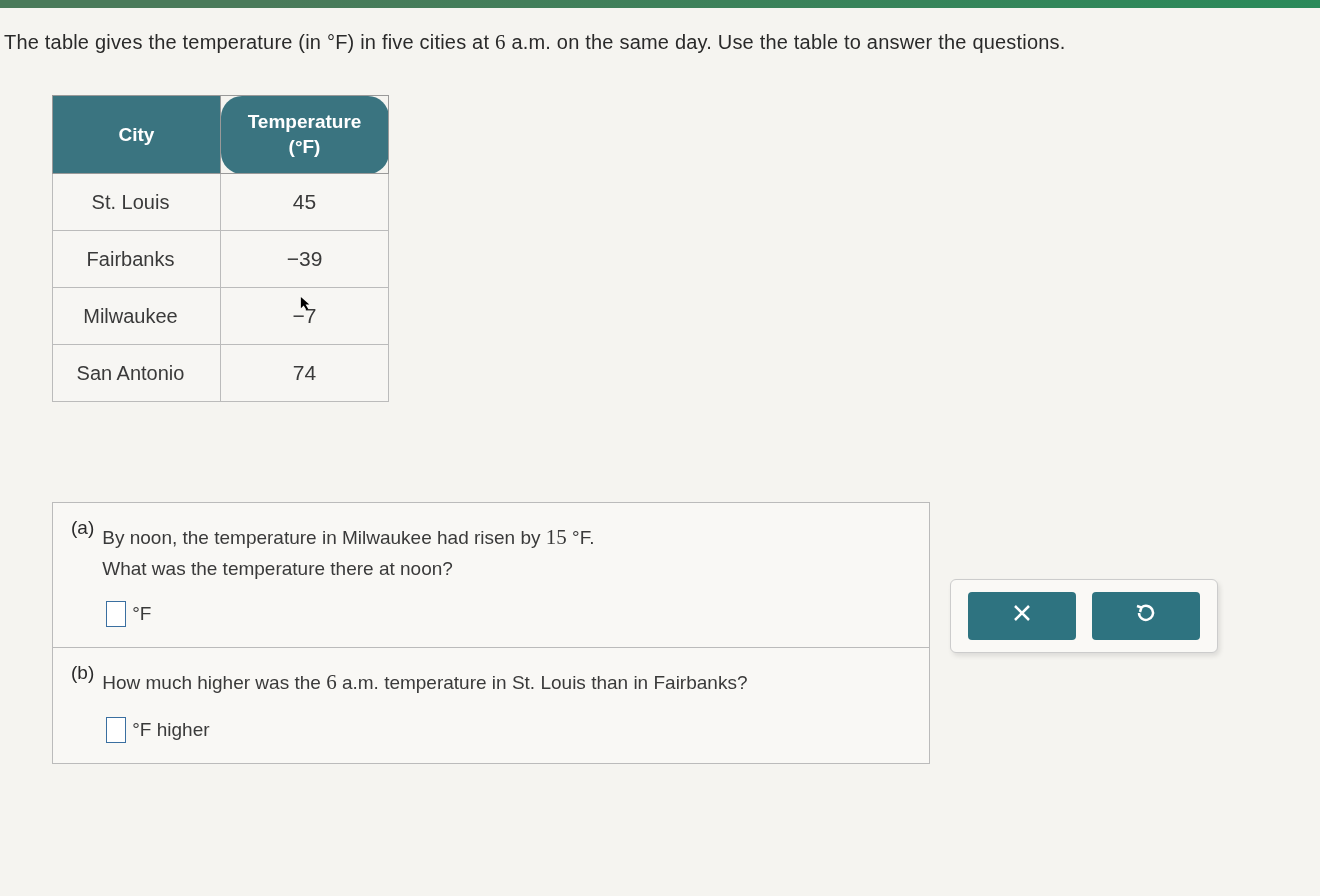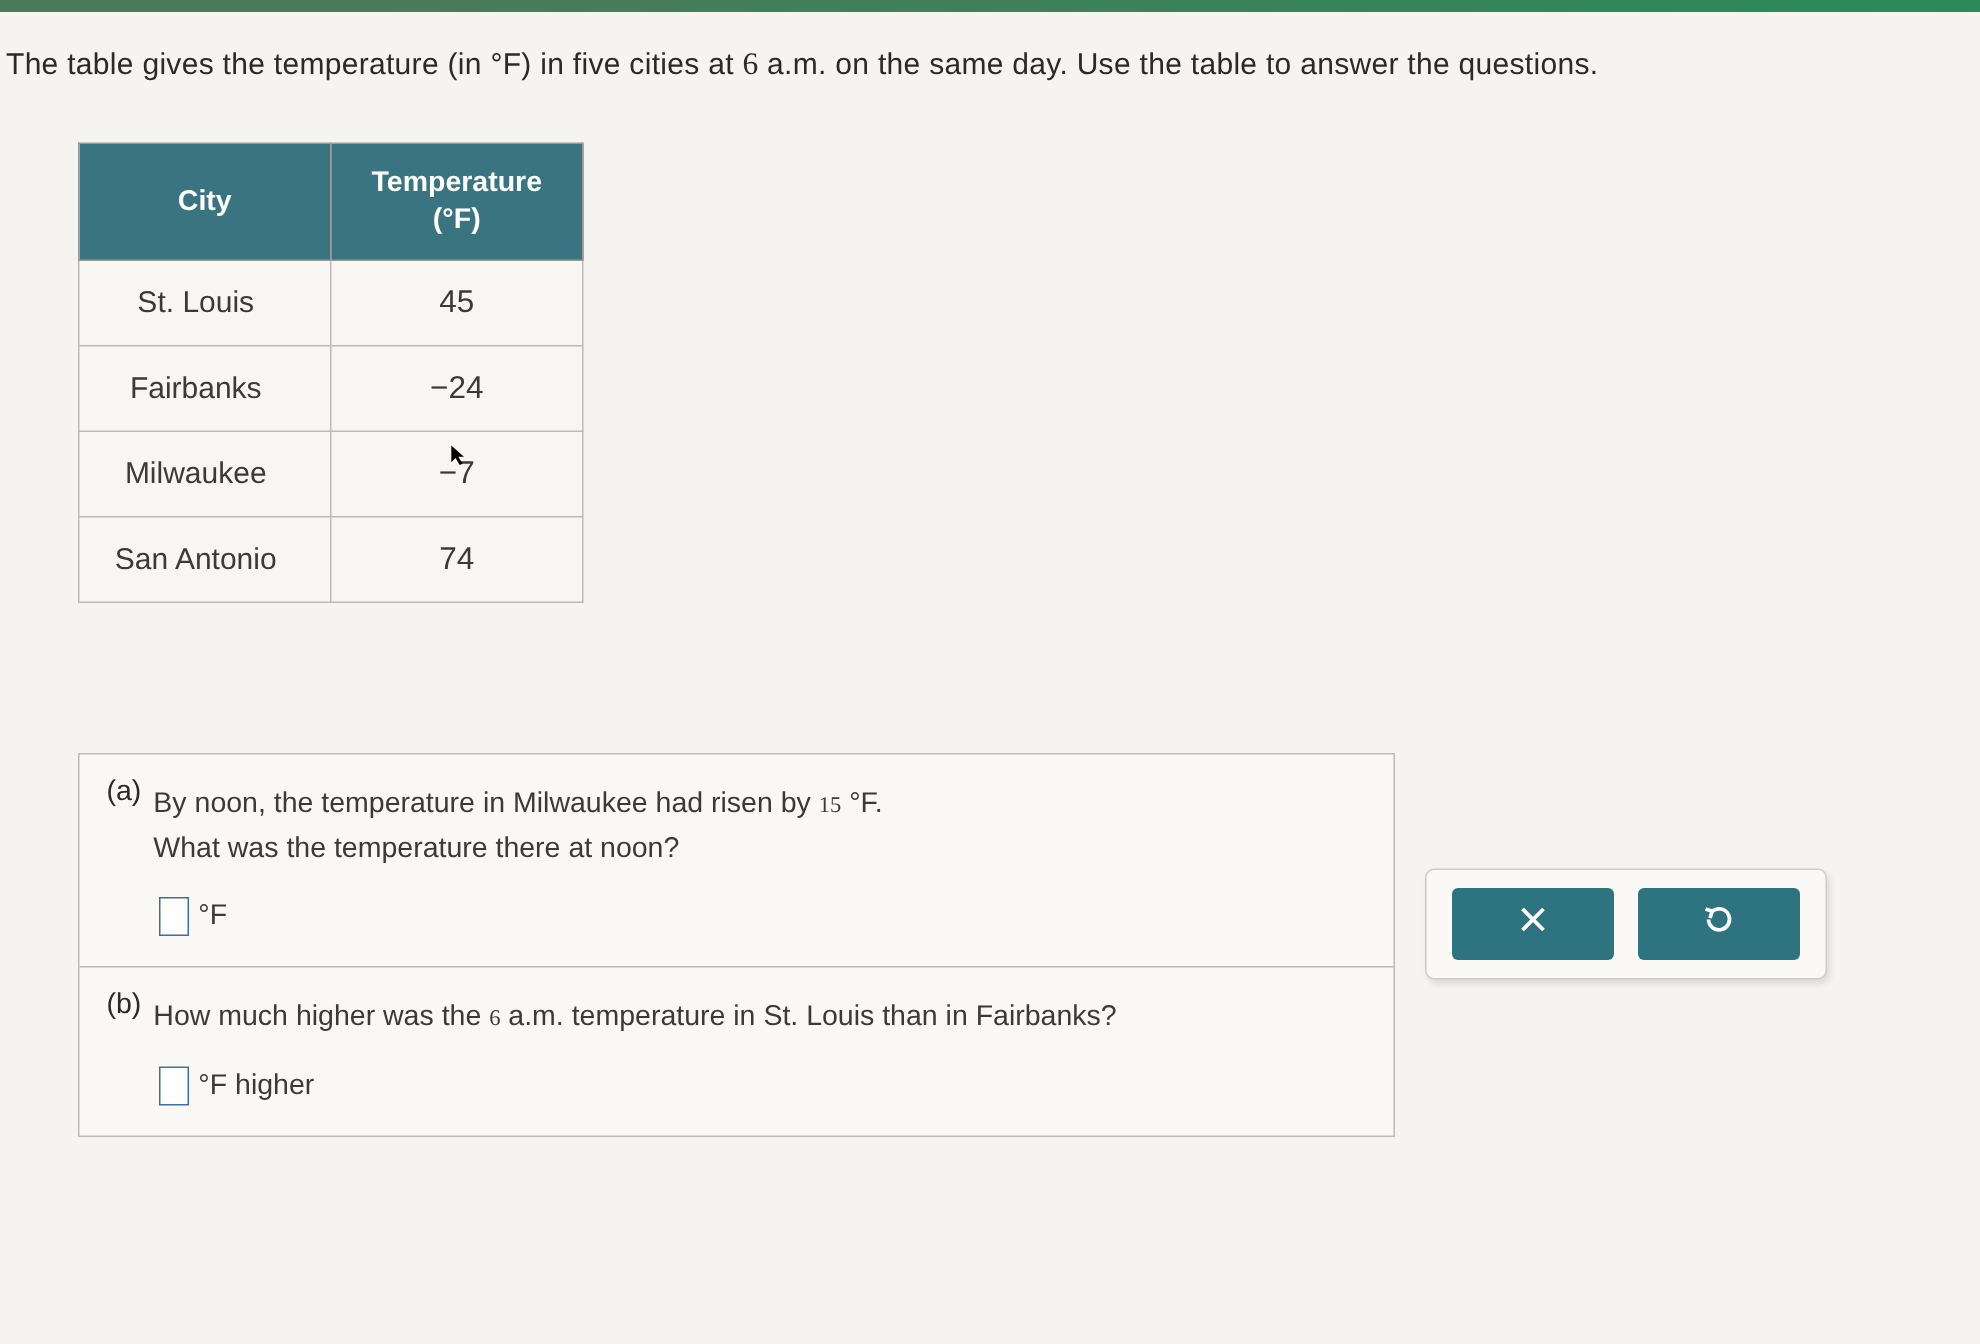--- a/index.html
+++ b/index.html
@@ -37,21 +37,21 @@
     .data-table th {
       background: #3a7480;
       color: #fff;
       font-weight: bold;
       font-size: 19px;
       padding: 14px 18px;
       border: 1px solid #999;
       text-align: center;
     }
     .data-table th.city-col { width: 168px; }
-    .data-table th.temp-col { width: 168px; line-height: 1.3; }
+    .data-table th.temp-col { width: 168px; line-height: 1.3; border-radius: 21px; }
     .data-table td {
       border: 1px solid #bbb;
       padding: 16px 14px;
       font-size: 20px;
       color: #3a3a3a;
       text-align: center;
       background: #f7f6f3;
     }
     .data-table td.city-cell { text-align: center; padding-left: 10px; padding-right: 22px; }
     .data-table td.temp-cell { font-family: Liberation Sans, sans-serif; font-size: 21px; }
@@ -80,21 +80,21 @@
     .q-body { flex: 1; }
     .q-text {
       font-size: 19px;
       color: #3a3a3a;
       line-height: 1.55;
       margin-bottom: 18px;
       padding-top: 4px;
     }
     .q-text .num {
       font-family: Georgia, 'Times New Roman', serif;
-      font-size: 15px;
+      font-size: 21px;
     }
     .answer-line {
       display: flex;
       align-items: center;
       gap: 6px;
       padding-left: 4px;
     }
     .answer-box {
       width: 20px;
       height: 26px;
@@ -154,21 +154,21 @@
         <span>Temperature</span><br>
         <span>(°F)</span>
       </th>
     </tr>
     <tr>
       <td class="city-cell">St. Louis</td>
       <td class="temp-cell">45</td>
     </tr>
     <tr>
       <td class="city-cell">Fairbanks</td>
-      <td class="temp-cell">−24</td>
+      <td class="temp-cell">−39</td>
     </tr>
     <tr>
       <td class="city-cell">Milwaukee</td>
       <td class="temp-cell cursor-cell">
         <span>−7</span>
         <span class="cursor">
           <svg viewBox="0 0 16 16" width="15" height="15">
                 <path d="M2 1 L2 13 L5 10 L8 15 L10 14 L7 9 L11 9 Z" fill="#000"></path>
               </svg>
         </span>

